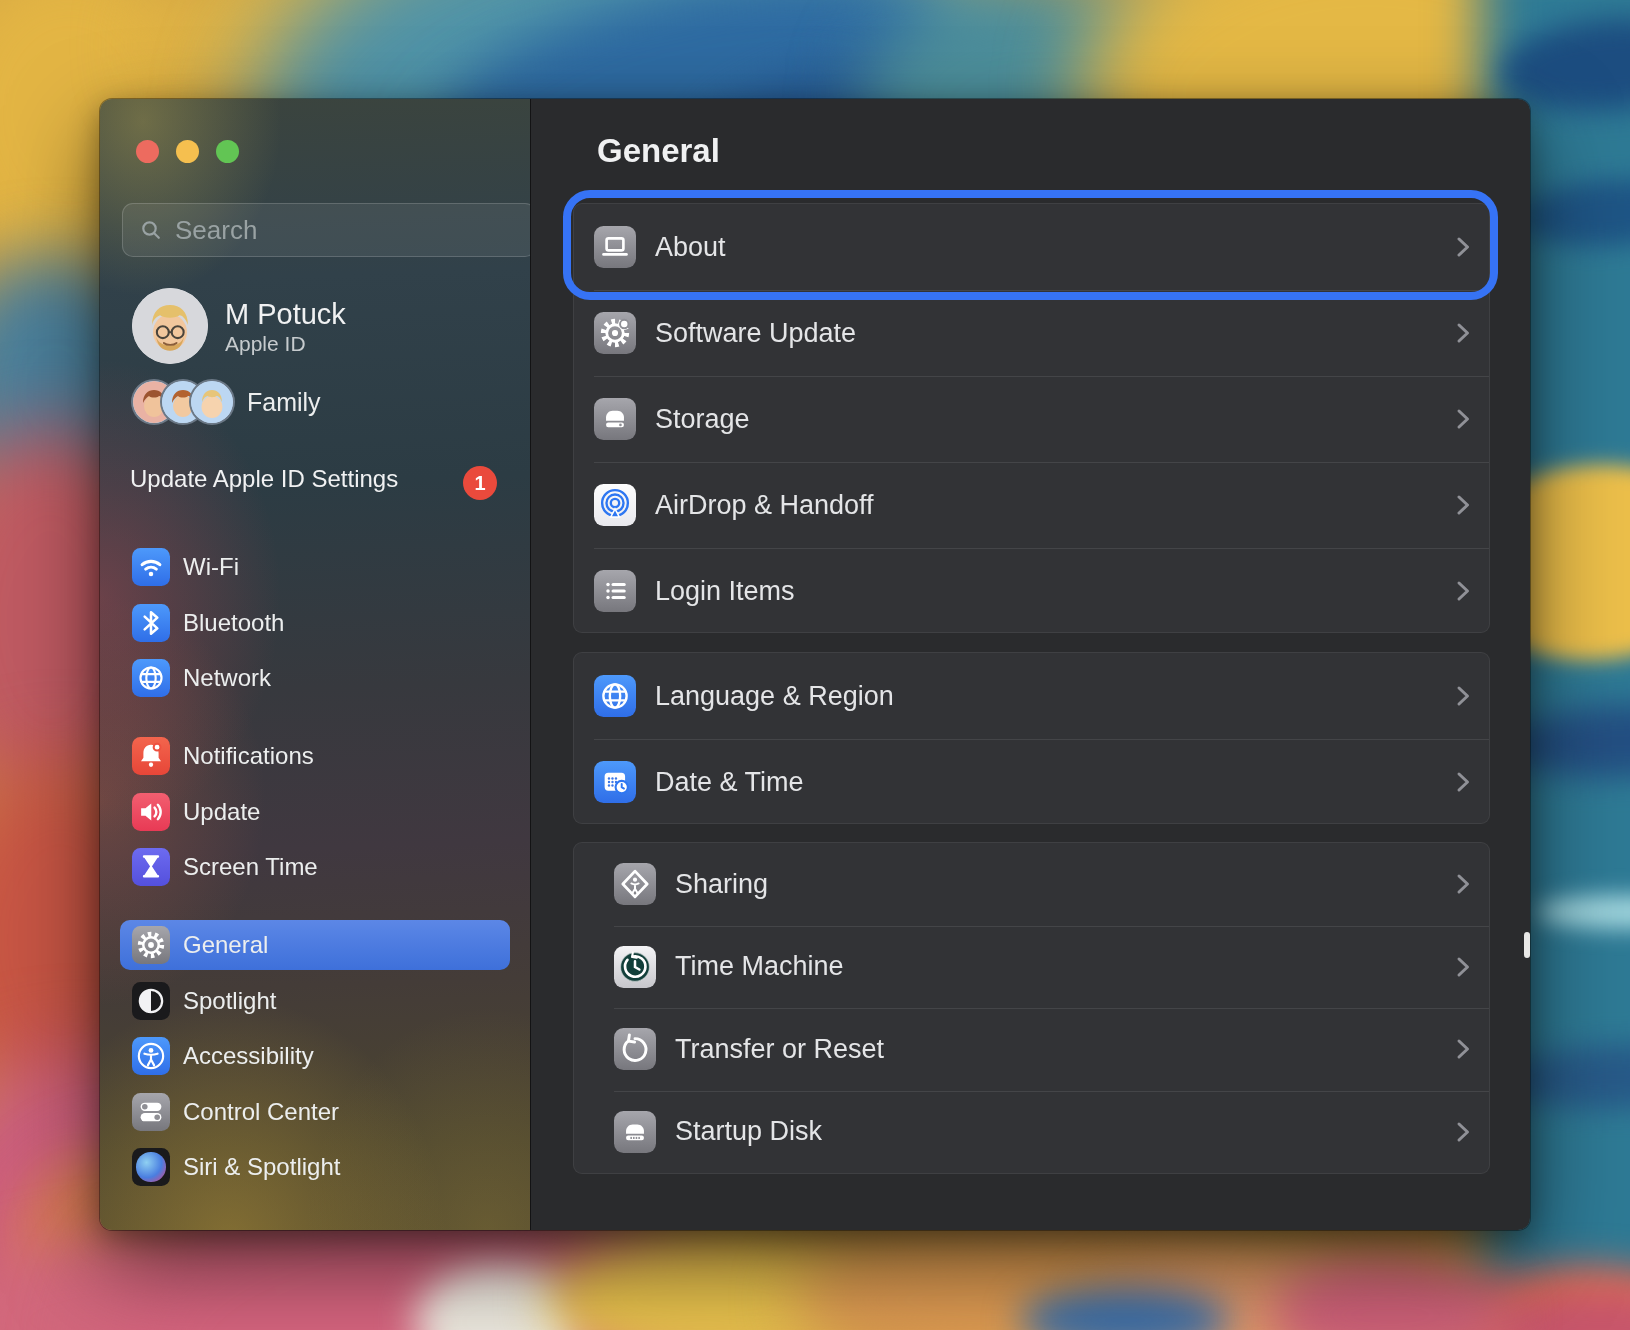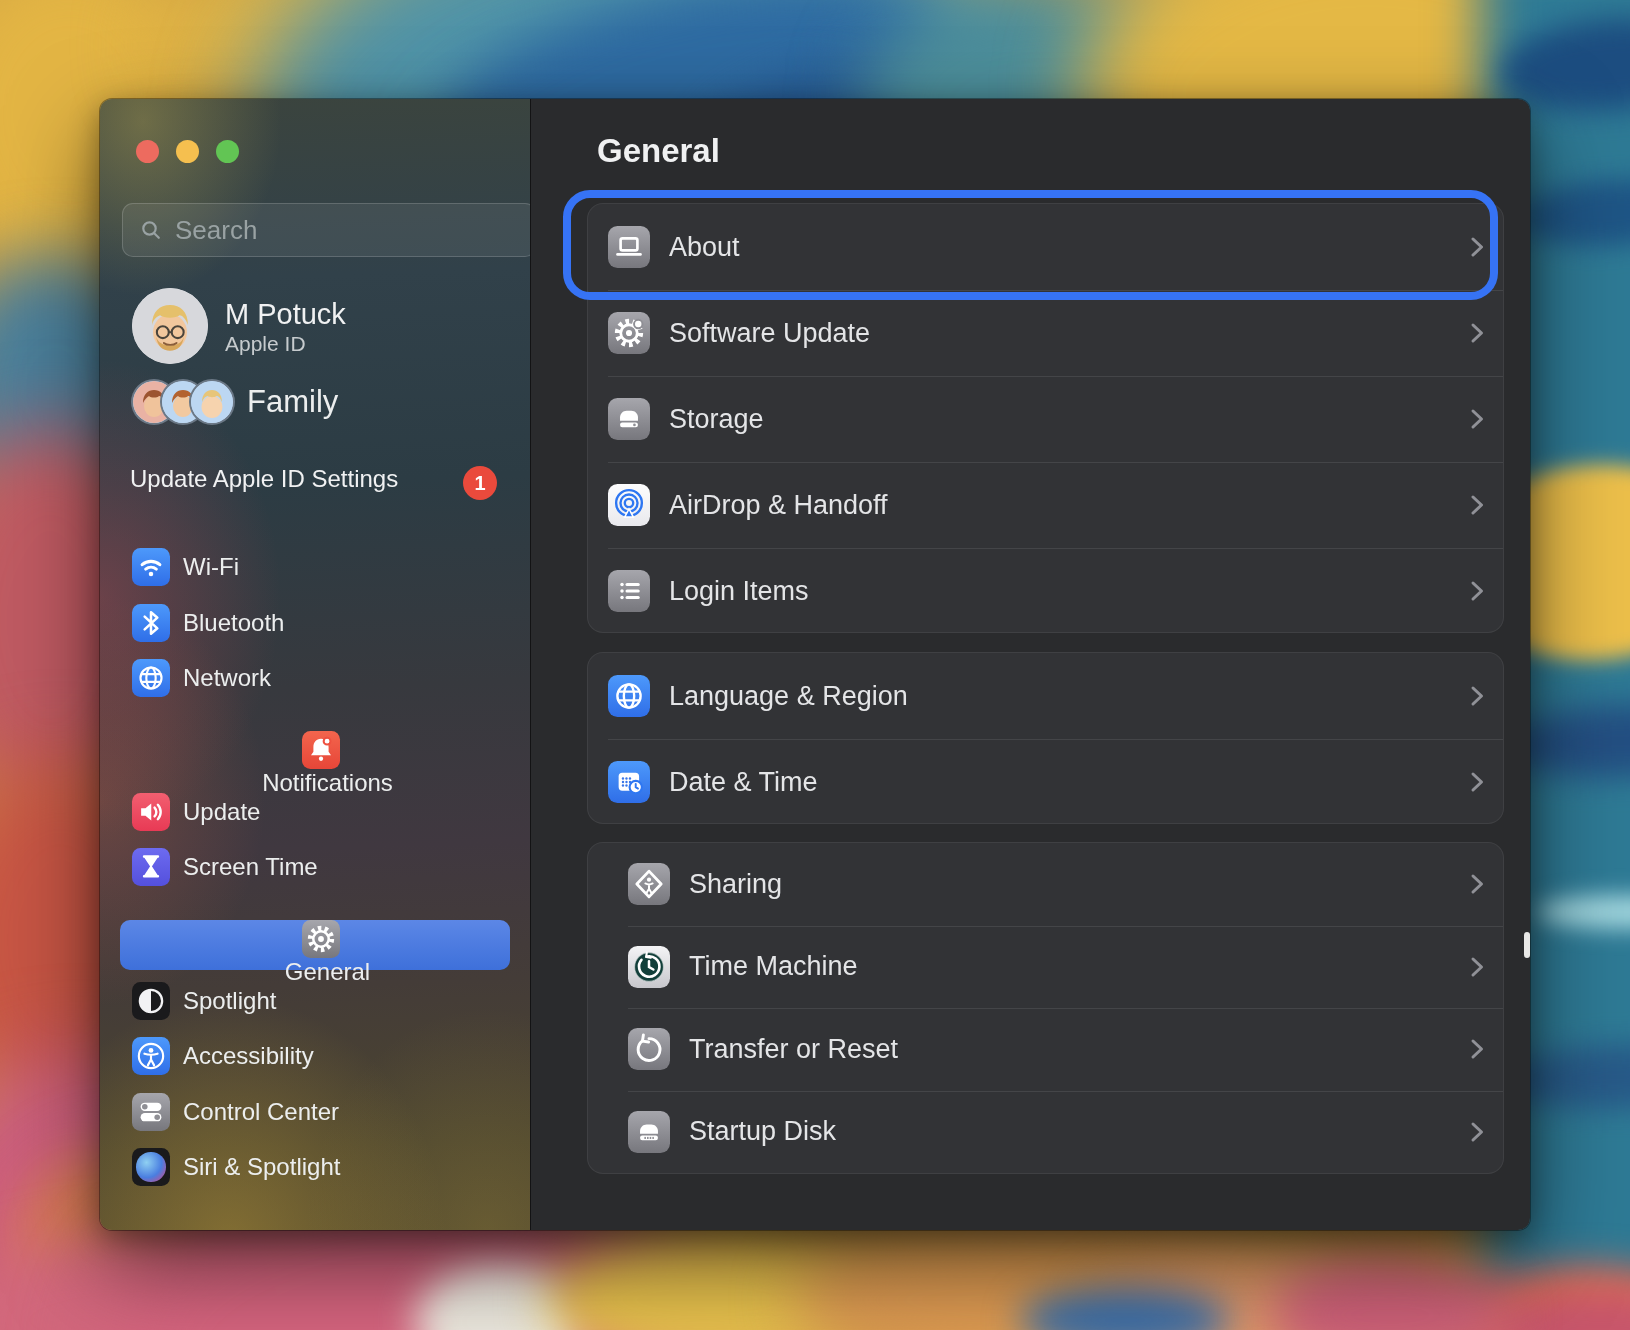--- a/index.html
+++ b/index.html
@@ -35,31 +35,31 @@
   .searchbox input::placeholder { color:#99a2a3; }
 
   .profile { position:absolute; left:32px; top:189px; display:flex; align-items:center; gap:17px; cursor:default; }
   .avatar { width:76px; height:76px; border-radius:50%; overflow:hidden; background:#d9dade; flex:none; }
   .profile-name { font-size:29px; font-weight:500; color:#f0f1f2; line-height:34px; }
   .profile-sub { font-size:21px; color:#c6cbce; line-height:25px; }
 
   .family { position:absolute; left:31px; top:280px; display:flex; align-items:center; }
   .fam-av { width:46px; height:46px; border-radius:50%; overflow:hidden; border:2px solid rgba(40,42,46,.55); background:#bcd7f2; flex:none; }
   .fam-av + .fam-av { margin-left:-17px; }
-  .family-label { font-size:31px; font-weight:500; color:#eceeee; margin-left:12px; }
+  .family-label { font-size:25px; font-weight:500; color:#eceeee; margin-left:12px; }
 
   .update-row { position:absolute; left:30px; top:366px; width:380px; height:36px; display:flex; align-items:flex-start; }
   .update-label { font-size:24px; font-weight:500; color:#f0f1f2; }
   .badge { position:absolute; left:333px; top:1px; width:34px; height:34px; border-radius:50%;
     background:#ea4a3c; color:#fff; font-size:20px; font-weight:700;
     display:flex; align-items:center; justify-content:center; }
 
   .nav { position:absolute; left:20px; top:443px; width:390px; }
   .nav-item { height:50px; margin-bottom:5.5px; border-radius:10px; display:flex; align-items:center; padding-left:12px; }
-  .nav-item.gap { margin-top:28px;flex-direction:column; }
+  .nav-item.gap { margin-top:28px; }
   .nav-item.selected { background:linear-gradient(180deg,#5c87e6,#3e70da); }
   .nav-label { font-size:24px; font-weight:500; color:#eceeee; margin-left:13px; white-space:nowrap; }
 
   .tile { width:38px; height:38px; border-radius:8.5px; flex:none; display:flex; align-items:center; justify-content:center; overflow:hidden; }
   .tile svg { width:100%; height:100%; display:block; }
   .t-blue   { background:linear-gradient(180deg,#4d99fb,#2f6ee8); }
   .t-red    { background:linear-gradient(180deg,#f3654d,#e74638); }
   .t-pink   { background:linear-gradient(180deg,#f25f70,#e83a55); }
   .t-indigo { background:linear-gradient(180deg,#6d6bf0,#5450dd); }
   .t-gray   { background:linear-gradient(180deg,#a6a6ac,#77777d); }
@@ -67,22 +67,22 @@
   .t-white  { background:linear-gradient(180deg,#fdfdfd,#e9e9ed); }
   .t-tm     { background:linear-gradient(180deg,#f4f4f6,#c7c7cc); }
   .siri-orb { width:78%; height:78%; border-radius:50%;
     background:radial-gradient(circle at 35% 35%, #8fd0f2, #4a7ee0 55%, #b0559c 85%); }
 
   
   .main { position:absolute; left:430px; top:0; width:1000px; height:100%;
     background:#2a2b2d; border-left:1px solid rgba(0,0,0,.55); }
   .pane-title { position:absolute; left:66px; top:33px; font-size:33px; font-weight:700; color:#f0f1f2; }
 
-  .group { position:absolute; left:56px; width:917px; background:#323336;
-    border:1px solid rgba(255,255,255,.065); border-radius:16px;text-align:right; }
+  .group { position:absolute; left:42px; width:917px; background:#323336;
+    border:1px solid rgba(255,255,255,.065); border-radius:9px;text-align:right; }
   .g1 { top:104px; height:430px; }
   .g2 { top:553px; height:172px; }
   .g3 { top:743px; height:332px;padding-left:20px; }
 
   .row { height:86px; display:flex; align-items:center; padding:0 11px 0 20px; position:relative; cursor:default; }
   .g3 .row { height:82.5px; }
   .row + .row::before { content:""; position:absolute; left:20px; right:0; top:0; height:1px; background:rgba(255,255,255,.09); }
   .row .tile { width:42px; height:42px; border-radius:9.5px; margin-right:19px; }
   .row-label { font-size:27px; font-weight:500; color:#e4e5e7; }
   .chev { margin-left:auto; flex:none; width:30px; height:30px; }

